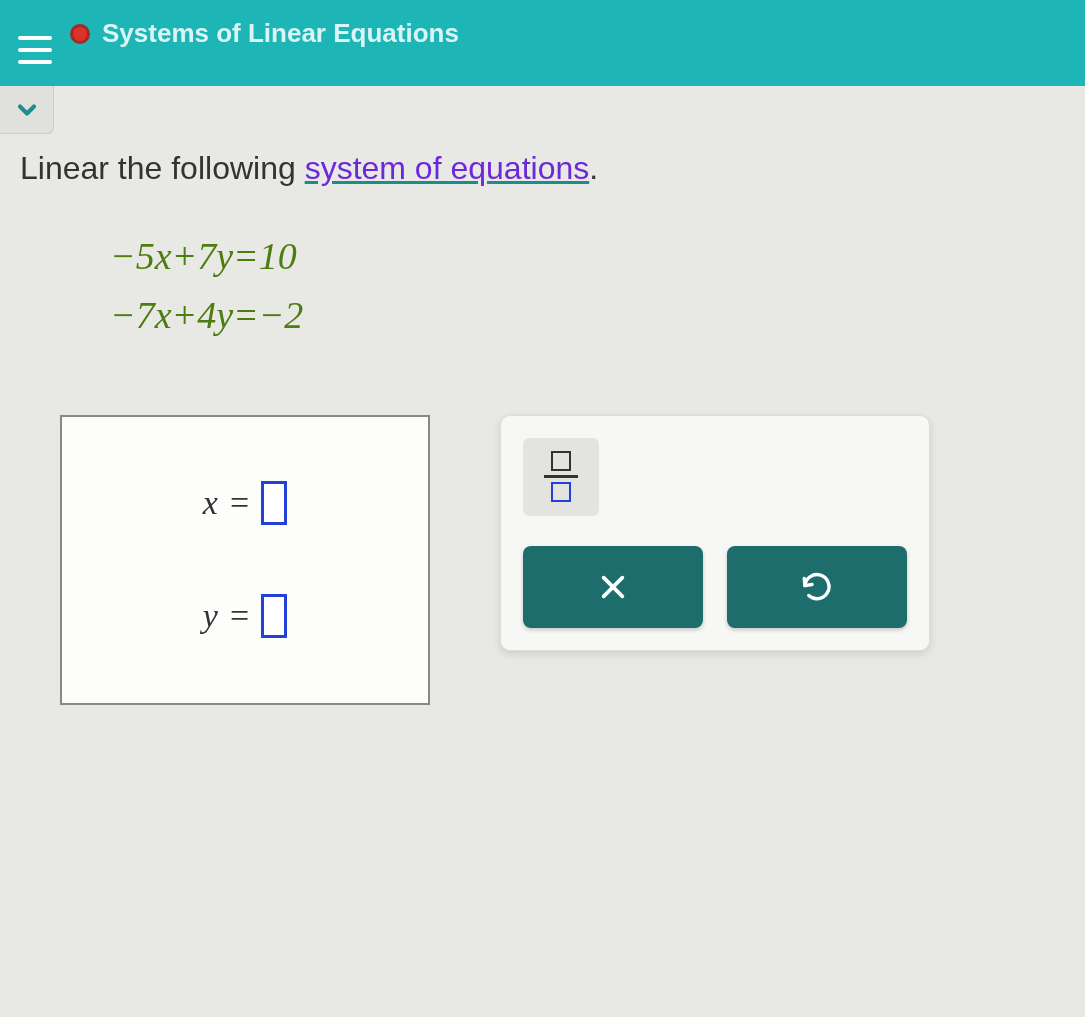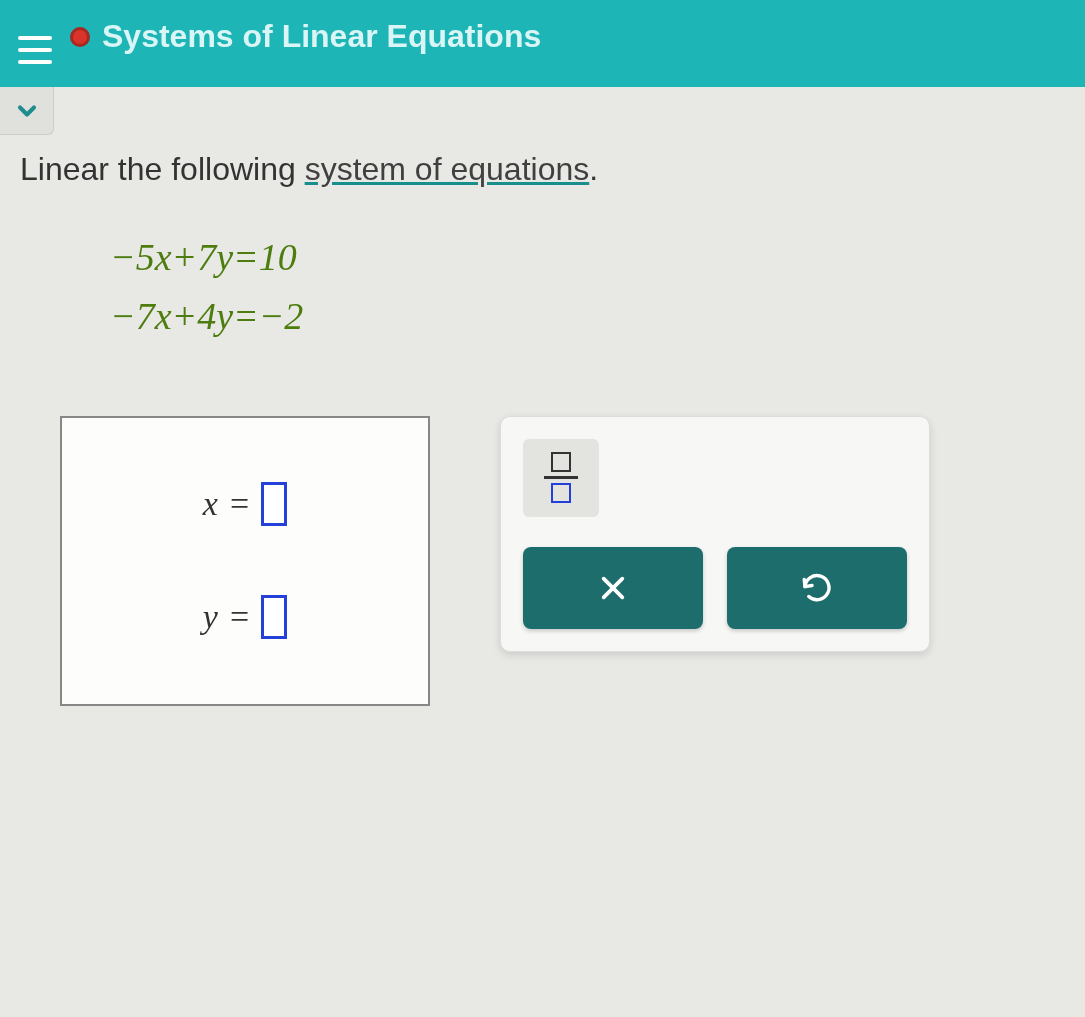--- a/index.html
+++ b/index.html
@@ -40,21 +40,21 @@
     margin-bottom: 10px;
   }
   .red-dot {
     width: 20px;
     height: 20px;
     border-radius: 50%;
     background: #d9332b;
     border: 3px solid #a82820;
   }
   .breadcrumb {
-    font-size: 32px;
+    font-size: 26px;
     font-weight: 600;
     color: #d9f5f5;
   }
   .lesson-title {
     font-size: 30px;
     font-weight: 700;
     color: #fff;
     white-space: nowrap;
   }
   .content { padding: 0; }
@@ -72,21 +72,21 @@
     cursor: pointer;
   }
   .problem-area { padding: 10px 20px 0 20px; }
   .instruction {
     font-size: 32px;
     color: #333;
     margin-bottom: 40px;
     margin-top: 6px;
   }
   .instruction .gloss {
-    color: #404040;
+    color: #6d28d9;
     text-decoration: underline;
     text-decoration-color: #1a8d8d;
   }
   .equations {
     font-family: "Times New Roman", Times, serif;
     font-size: 38px;
     color: #4d7c0f;
     margin-left: 90px;
     line-height: 1.55;
     margin-bottom: 70px;

